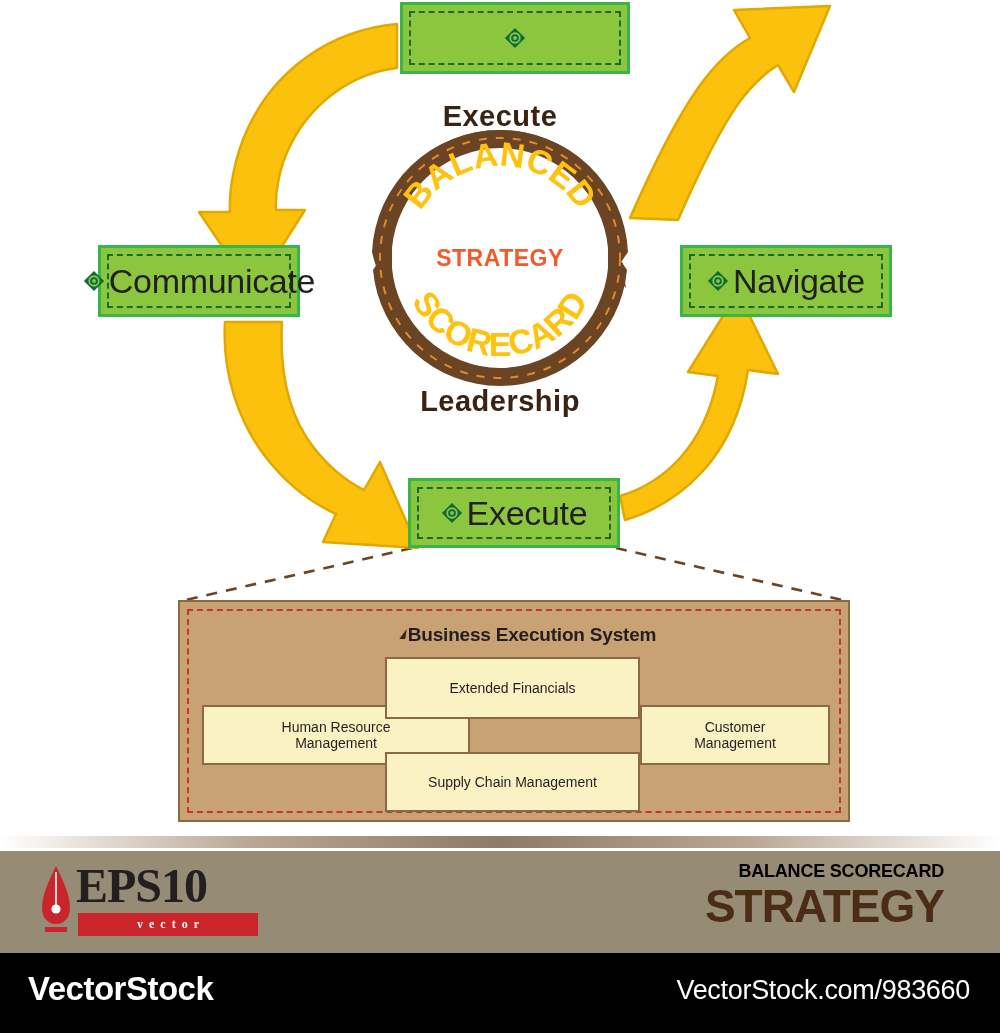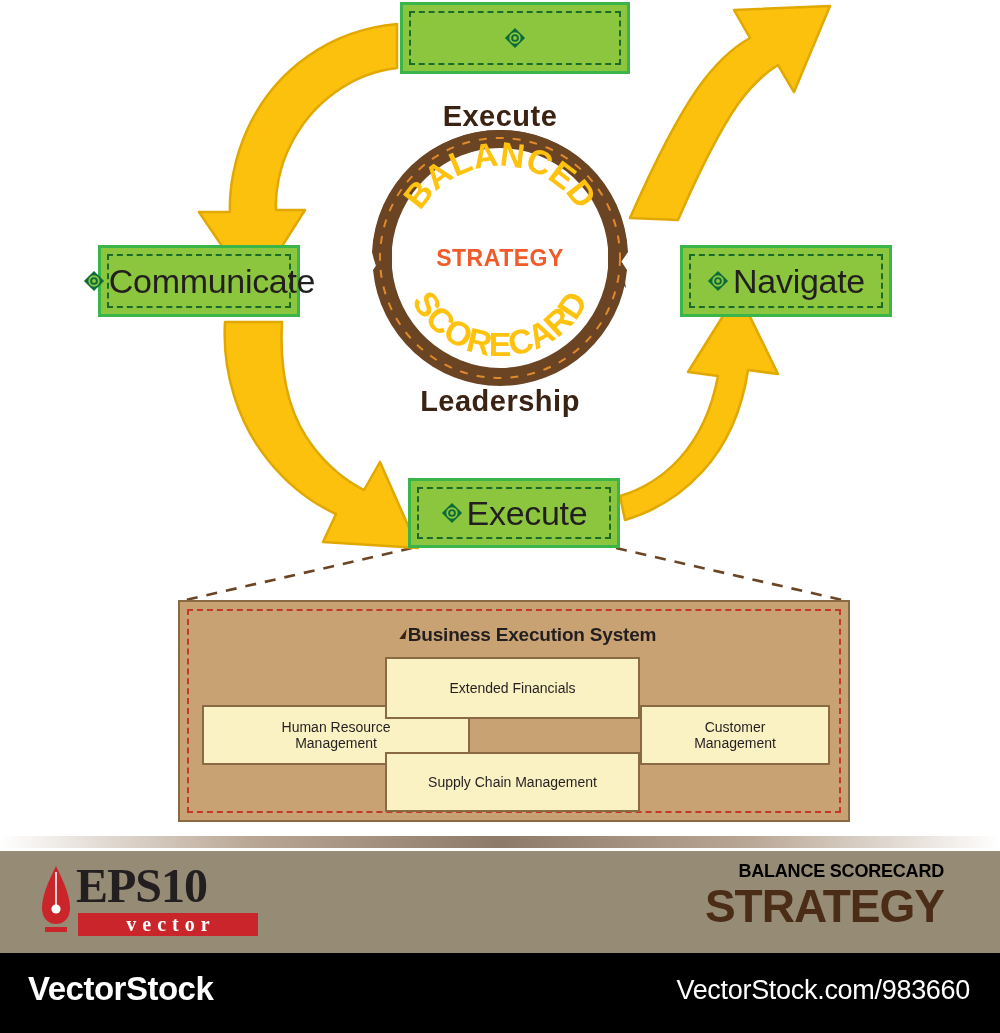--- a/index.html
+++ b/index.html
@@ -94,21 +94,21 @@
     background:linear-gradient(to right,#ffffff 0%,#b9a795 25%,#8d7a68 50%,#b9a795 75%,#ffffff 100%); }
   #taupe-band { position:absolute; left:0; top:851px; width:1000px; height:102px; background:#968B74; }
   #black-band { position:absolute; left:0; top:953px; width:1000px; height:80px; background:#000000; }
 
   #eps-logo { position:absolute; left:38px; top:866px; width:300px; height:72px; }
   #pen-nib { position:absolute; left:0px; top:0px; width:36px; height:66px; }
   #eps-text { position:absolute; left:38px; top:-4px; font-size:48px; font-weight:bold;
     color:#231f20; font-family:"Liberation Serif", serif; letter-spacing:-1px; line-height:1; }
   #vector-chip { position:absolute; left:40px; top:47px; width:180px; height:23px;
     background:#C9252B; display:flex; align-items:center; justify-content:center; }
-  #vector-chip span { color:#fff; font-size:20px; font-weight:bold; letter-spacing:6px;
+  #vector-chip span { color:#fff; font-size:12px; font-weight:bold; letter-spacing:6px;
     font-family:"Liberation Serif", serif; padding-left:6px; }
 
   #footer-title { position:absolute; right:56px; top:862px; text-align:right; }
   #ft-sub { font-size:18px; font-weight:bold; color:#000000; letter-spacing:-0.2px; line-height:1; }
   #ft-main { font-size:46px; font-weight:bold; color:#4A2C17; letter-spacing:-1px; line-height:1.05; margin-top:2px; }
 
   #vs-name { position:absolute; left:28px; top:970px; font-size:33px; font-weight:bold;
     color:#ffffff; letter-spacing:-0.5px; }
   #vs-url { position:absolute; right:30px; top:975px; font-size:27px; color:#ffffff; letter-spacing:-0.3px; }
 </style>

